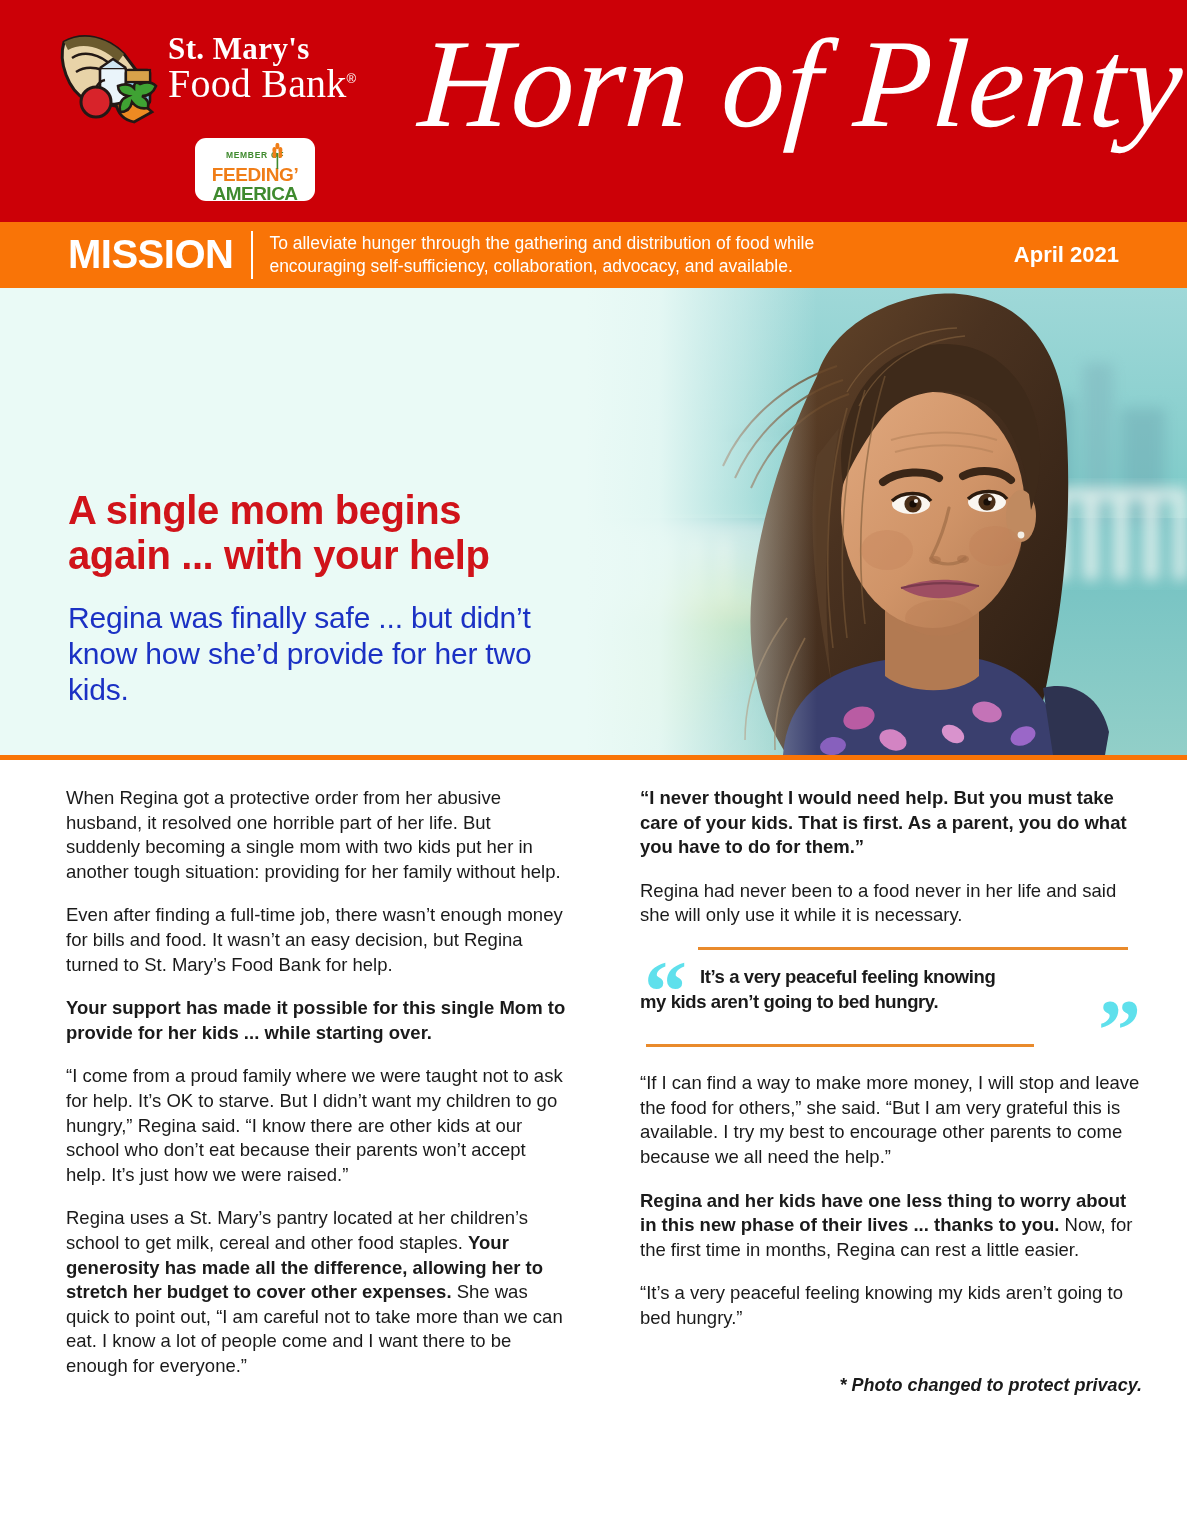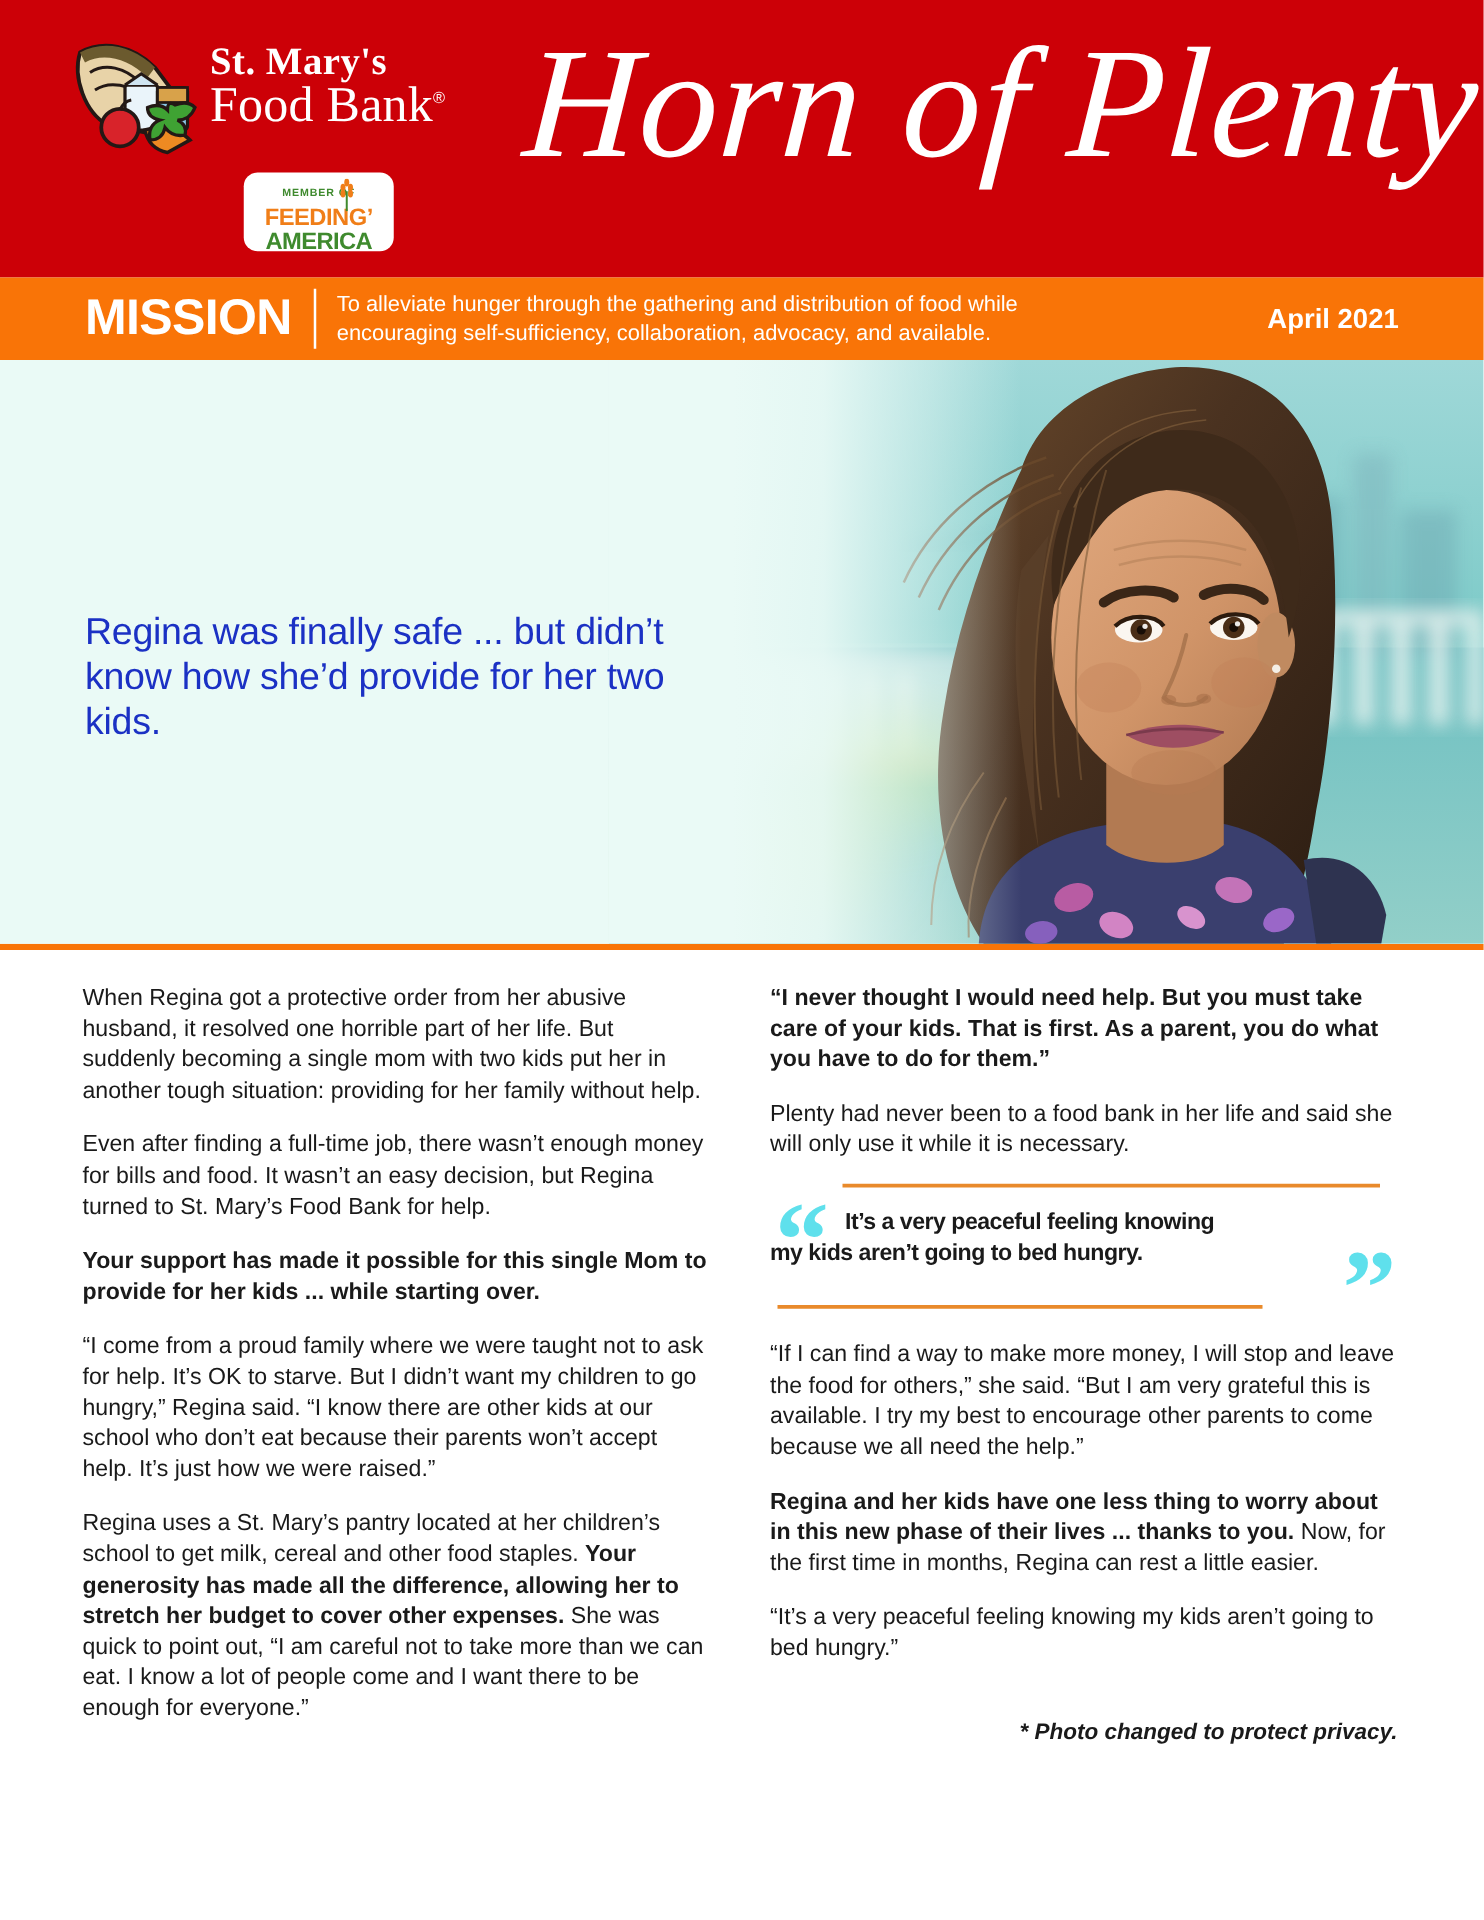--- a/index.html
+++ b/index.html
@@ -211,21 +211,21 @@
   }
   .hero-rule {
     height: 5px;
     background: #F97407;
   }
 
   
   .article {
     display: flex;
     padding: 26px 60px 0 66px;
-    gap: 48px;
+    gap: 72px;
     box-sizing: border-box;
   }
   .col {
     width: 502px;
     flex: 0 0 auto;
   }
   .col p {
     margin: 0 0 19px 0;
     font-size: 18.5px;
     line-height: 1.33;
@@ -505,38 +505,39 @@
       </g>
       <g stroke="#8A6641" stroke-width="1.6" fill="none" opacity="0.7">
         <path d="M300 330 C272 368 258 410 258 452"></path>
         <path d="M318 350 C296 390 286 428 288 462"></path>
       </g>
     </svg>
     <div class="hero-fade"></div>
   </div>
 
   <div class="hero-copy">
+    <h1 class="hero-headline">A single mom begins again ... with your help</h1>
     <p class="hero-sub">Regina was finally safe ... but didn’t know how she’d provide for her two kids.</p>
   </div>
 </div>
 <div class="hero-rule"></div>
 
 <div class="article">
 
   <div class="col">
     <p>When Regina got a protective order from her abusive husband, it resolved one horrible part of her life. But suddenly becoming a single mom with two kids put her in another tough situation: providing for her family without help.</p>
     <p>Even after finding a full-time job, there wasn’t enough money for bills and food. It wasn’t an easy decision, but Regina turned to St. Mary’s Food Bank for help.</p>
     <p class="lead-bold">Your support has made it possible for this single Mom to provide for her kids ... while starting over.</p>
     <p>“I come from a proud family where we were taught not to ask for help. It’s OK to starve. But I didn’t want my children to go hungry,” Regina said. “I know there are other kids at our school who don’t eat because their parents won’t accept help. It’s just how we were raised.”</p>
     <p><span>Regina uses a St. Mary’s pantry located at her children’s school to get milk, cereal and other food staples. </span><b>Your generosity has made all the difference, allowing her to stretch her budget to cover other expenses.</b><span> She was quick to point out, “I am careful not to take more than we can eat. I know a lot of people come and I want there to be enough for everyone.”</span></p>
   </div>
 
   <div class="col">
     <p class="lead-bold">“I never thought I would need help. But you must take care of your kids. That is first. As a parent, you do what you have to do for them.”</p>
-    <p>Plenty had never been to a food bank in her life and said she will only use it while it is necessary.</p>
+    <p>Regina had never been to a food never in her life and said she will only use it while it is necessary.</p>
 
     <div class="pullquote">
       <div class="pq-rule-top"></div>
       <div class="pq-open">“</div>
       <div class="pq-close">”</div>
       <p class="pq-text">
           <span class="l1">It’s a very peaceful feeling knowing</span>
           <span class="l2">my kids aren’t going to bed hungry.</span>
         </p>
       <div class="pq-rule-bottom"></div>

